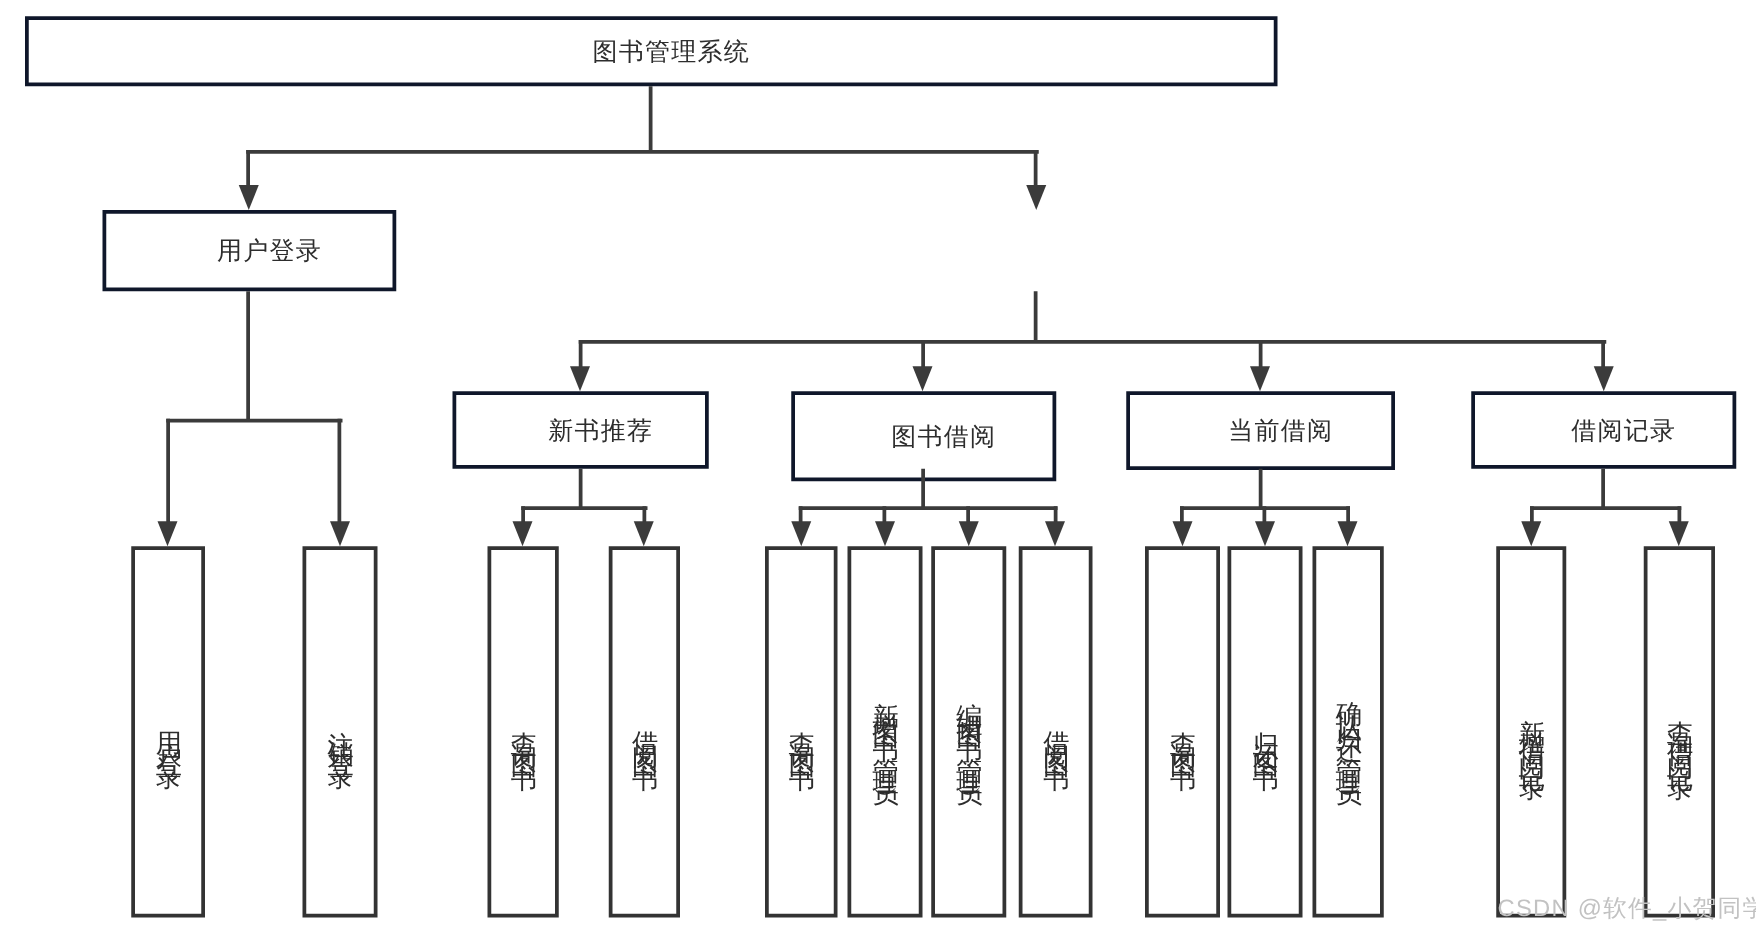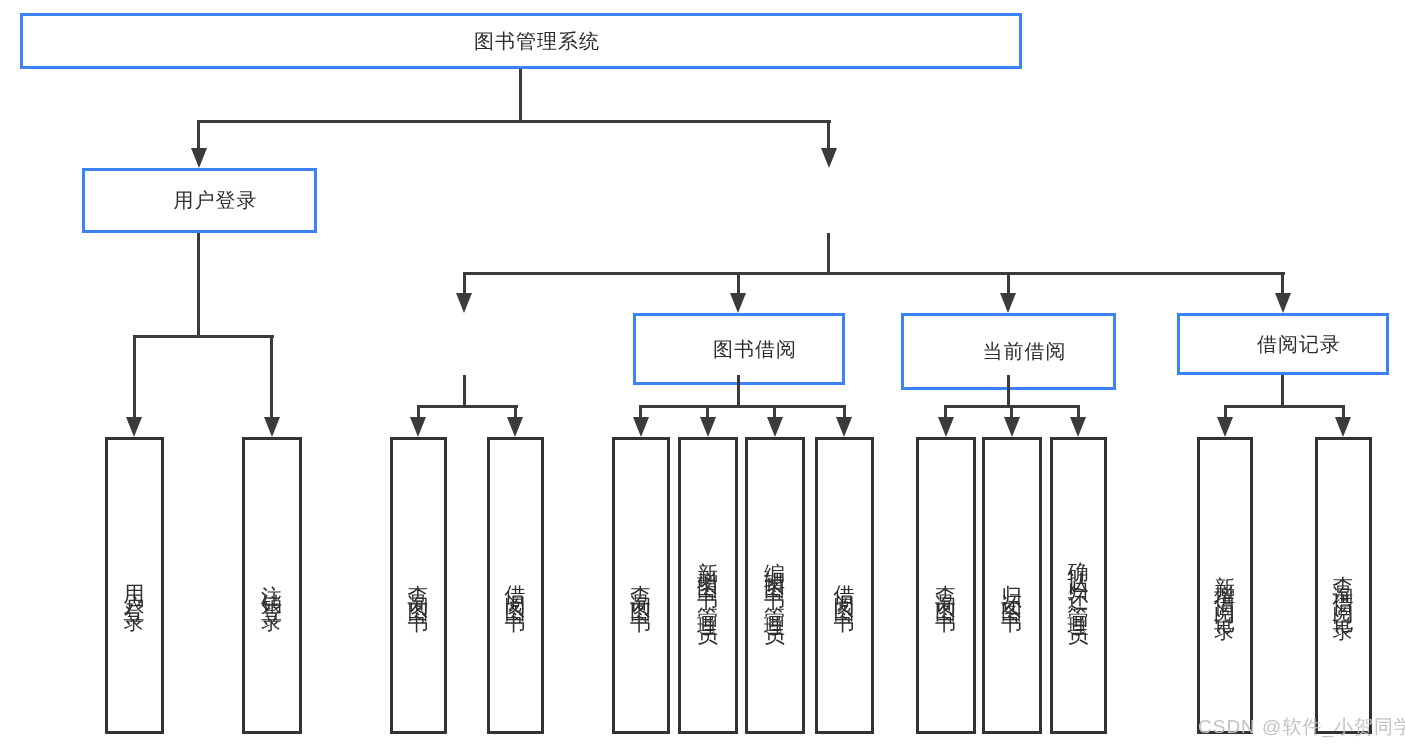--- a/index.html
+++ b/index.html
@@ -1,21 +1,21 @@
 <!DOCTYPE html>
 <html><head>
 <meta charset="utf-8">
 <style>
   html,body{margin:0;padding:0;background:#fff;}
   .canvas{
     position:relative;width:1405px;height:747px;background:#ffffff;
     font-family:"Liberation Sans",sans-serif;color:#2d2d2d;overflow:hidden;
   }
   .box{
-    position:absolute;background:#ffffff;border:3px solid #3b82f6;
+    position:absolute;background:#ffffff;border:3px solid #0f172a;
     box-sizing:border-box;display:flex;align-items:center;justify-content:center;
     font-size:20px;letter-spacing:1px;white-space:nowrap;padding-left:32px;
   }
   .leaf{
     position:absolute;background:#ffffff;border:3px solid #333333;
     box-sizing:border-box;display:flex;align-items:center;justify-content:center;
     writing-mode:vertical-rl;text-orientation:mixed;
     font-size:21px;letter-spacing:9px;line-height:1;
   }
   .vl{position:absolute;width:3px;background:#3b3b3b;}
@@ -55,22 +55,23 @@
   <div class="hl" style="left:463px;top:272px;width:822px;"></div>
   <div class="vl" style="left:463px;top:272px;height:24px;"></div>
   <div class="ar" style="left:456px;top:293px;"></div>
   <div class="vl" style="left:737px;top:272px;height:24px;"></div>
   <div class="ar" style="left:730px;top:293px;"></div>
   <div class="vl" style="left:1007px;top:272px;height:24px;"></div>
   <div class="ar" style="left:1000px;top:293px;"></div>
   <div class="vl" style="left:1281px;top:272px;height:24px;"></div>
   <div class="ar" style="left:1275px;top:293px;"></div>
 
+  <div class="box" style="left:362px;top:313px;width:205px;height:62px;">新书推荐</div>
   <div class="box" style="left:633px;top:313px;width:212px;height:72px;">图书借阅</div>
-  <div class="box" style="left:901px;top:313px;width:215px;height:77px;">当前借阅</div>
+  <div class="box" style="left:901px;top:313px;width:215px;height:63px;">当前借阅</div>
   <div class="box" style="left:1177px;top:313px;width:212px;height:62px;">借阅记录</div>
 
   <div class="vl" style="left:463px;top:375px;height:32px;"></div>
   <div class="hl" style="left:417px;top:405px;width:101px;"></div>
   <div class="vl" style="left:417px;top:405px;height:15px;"></div>
   <div class="ar" style="left:410px;top:417px;"></div>
   <div class="vl" style="left:514px;top:405px;height:15px;"></div>
   <div class="ar" style="left:507px;top:417px;"></div>
 
   <div class="vl" style="left:737px;top:375px;height:32px;"></div>

